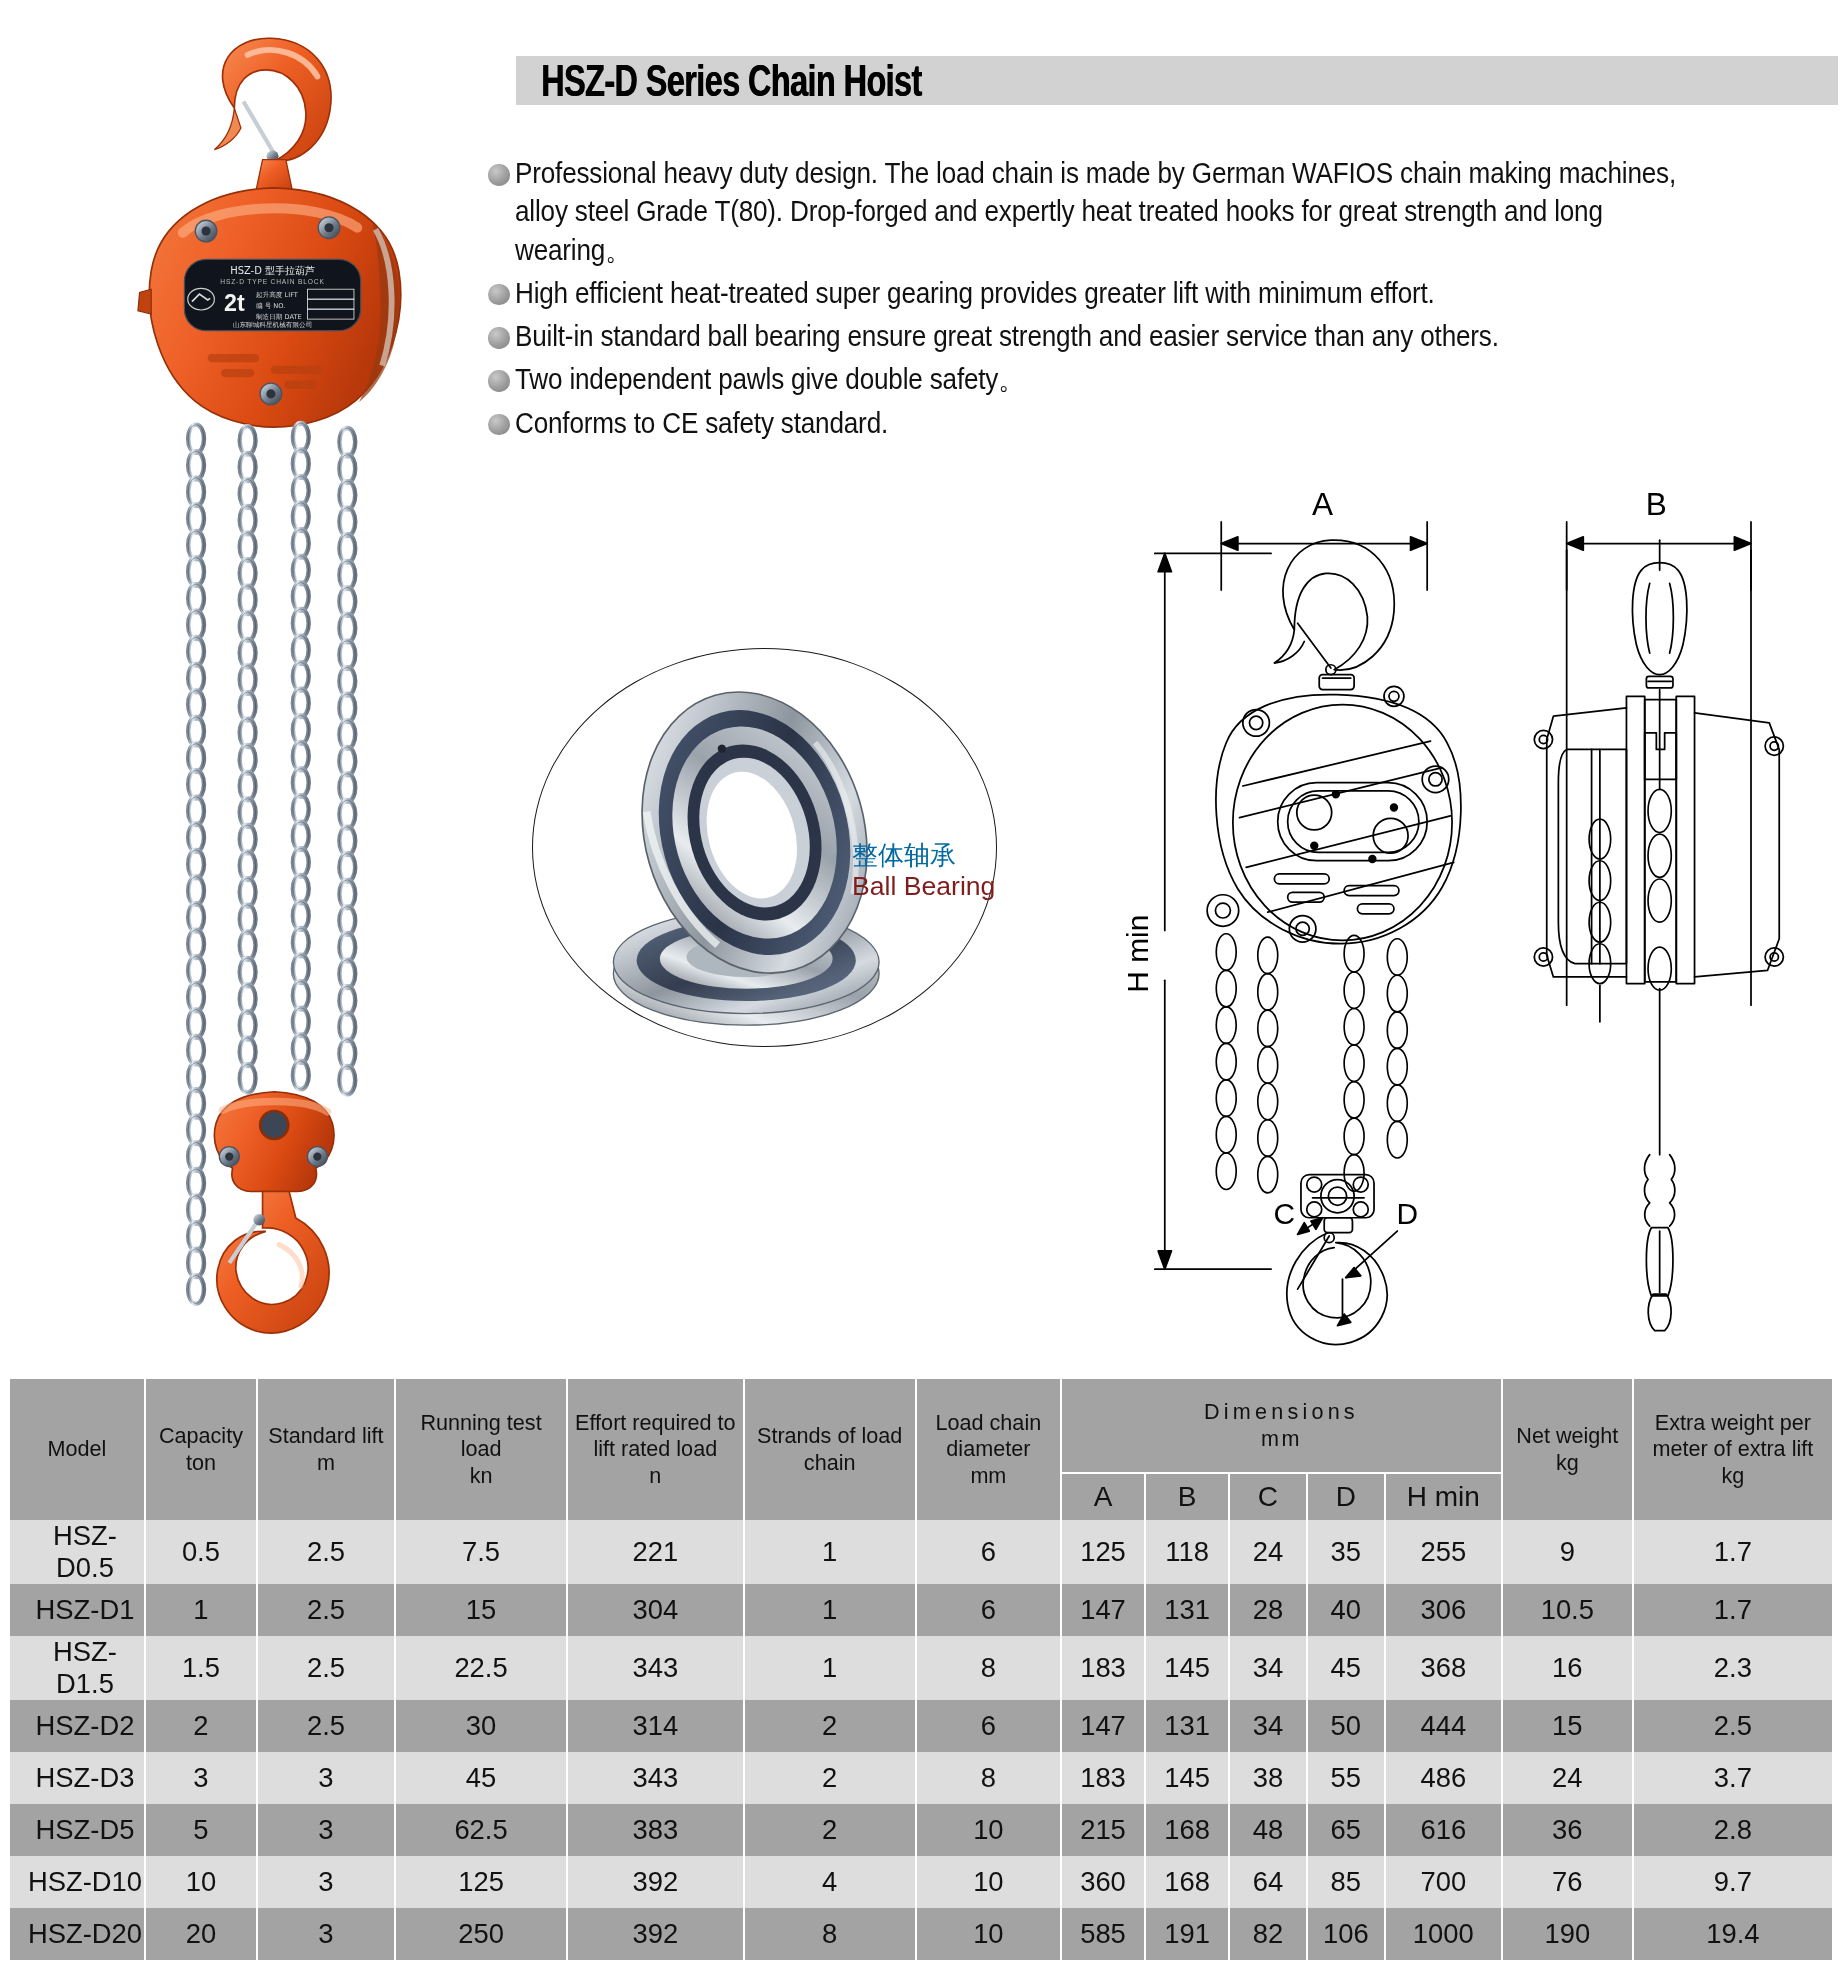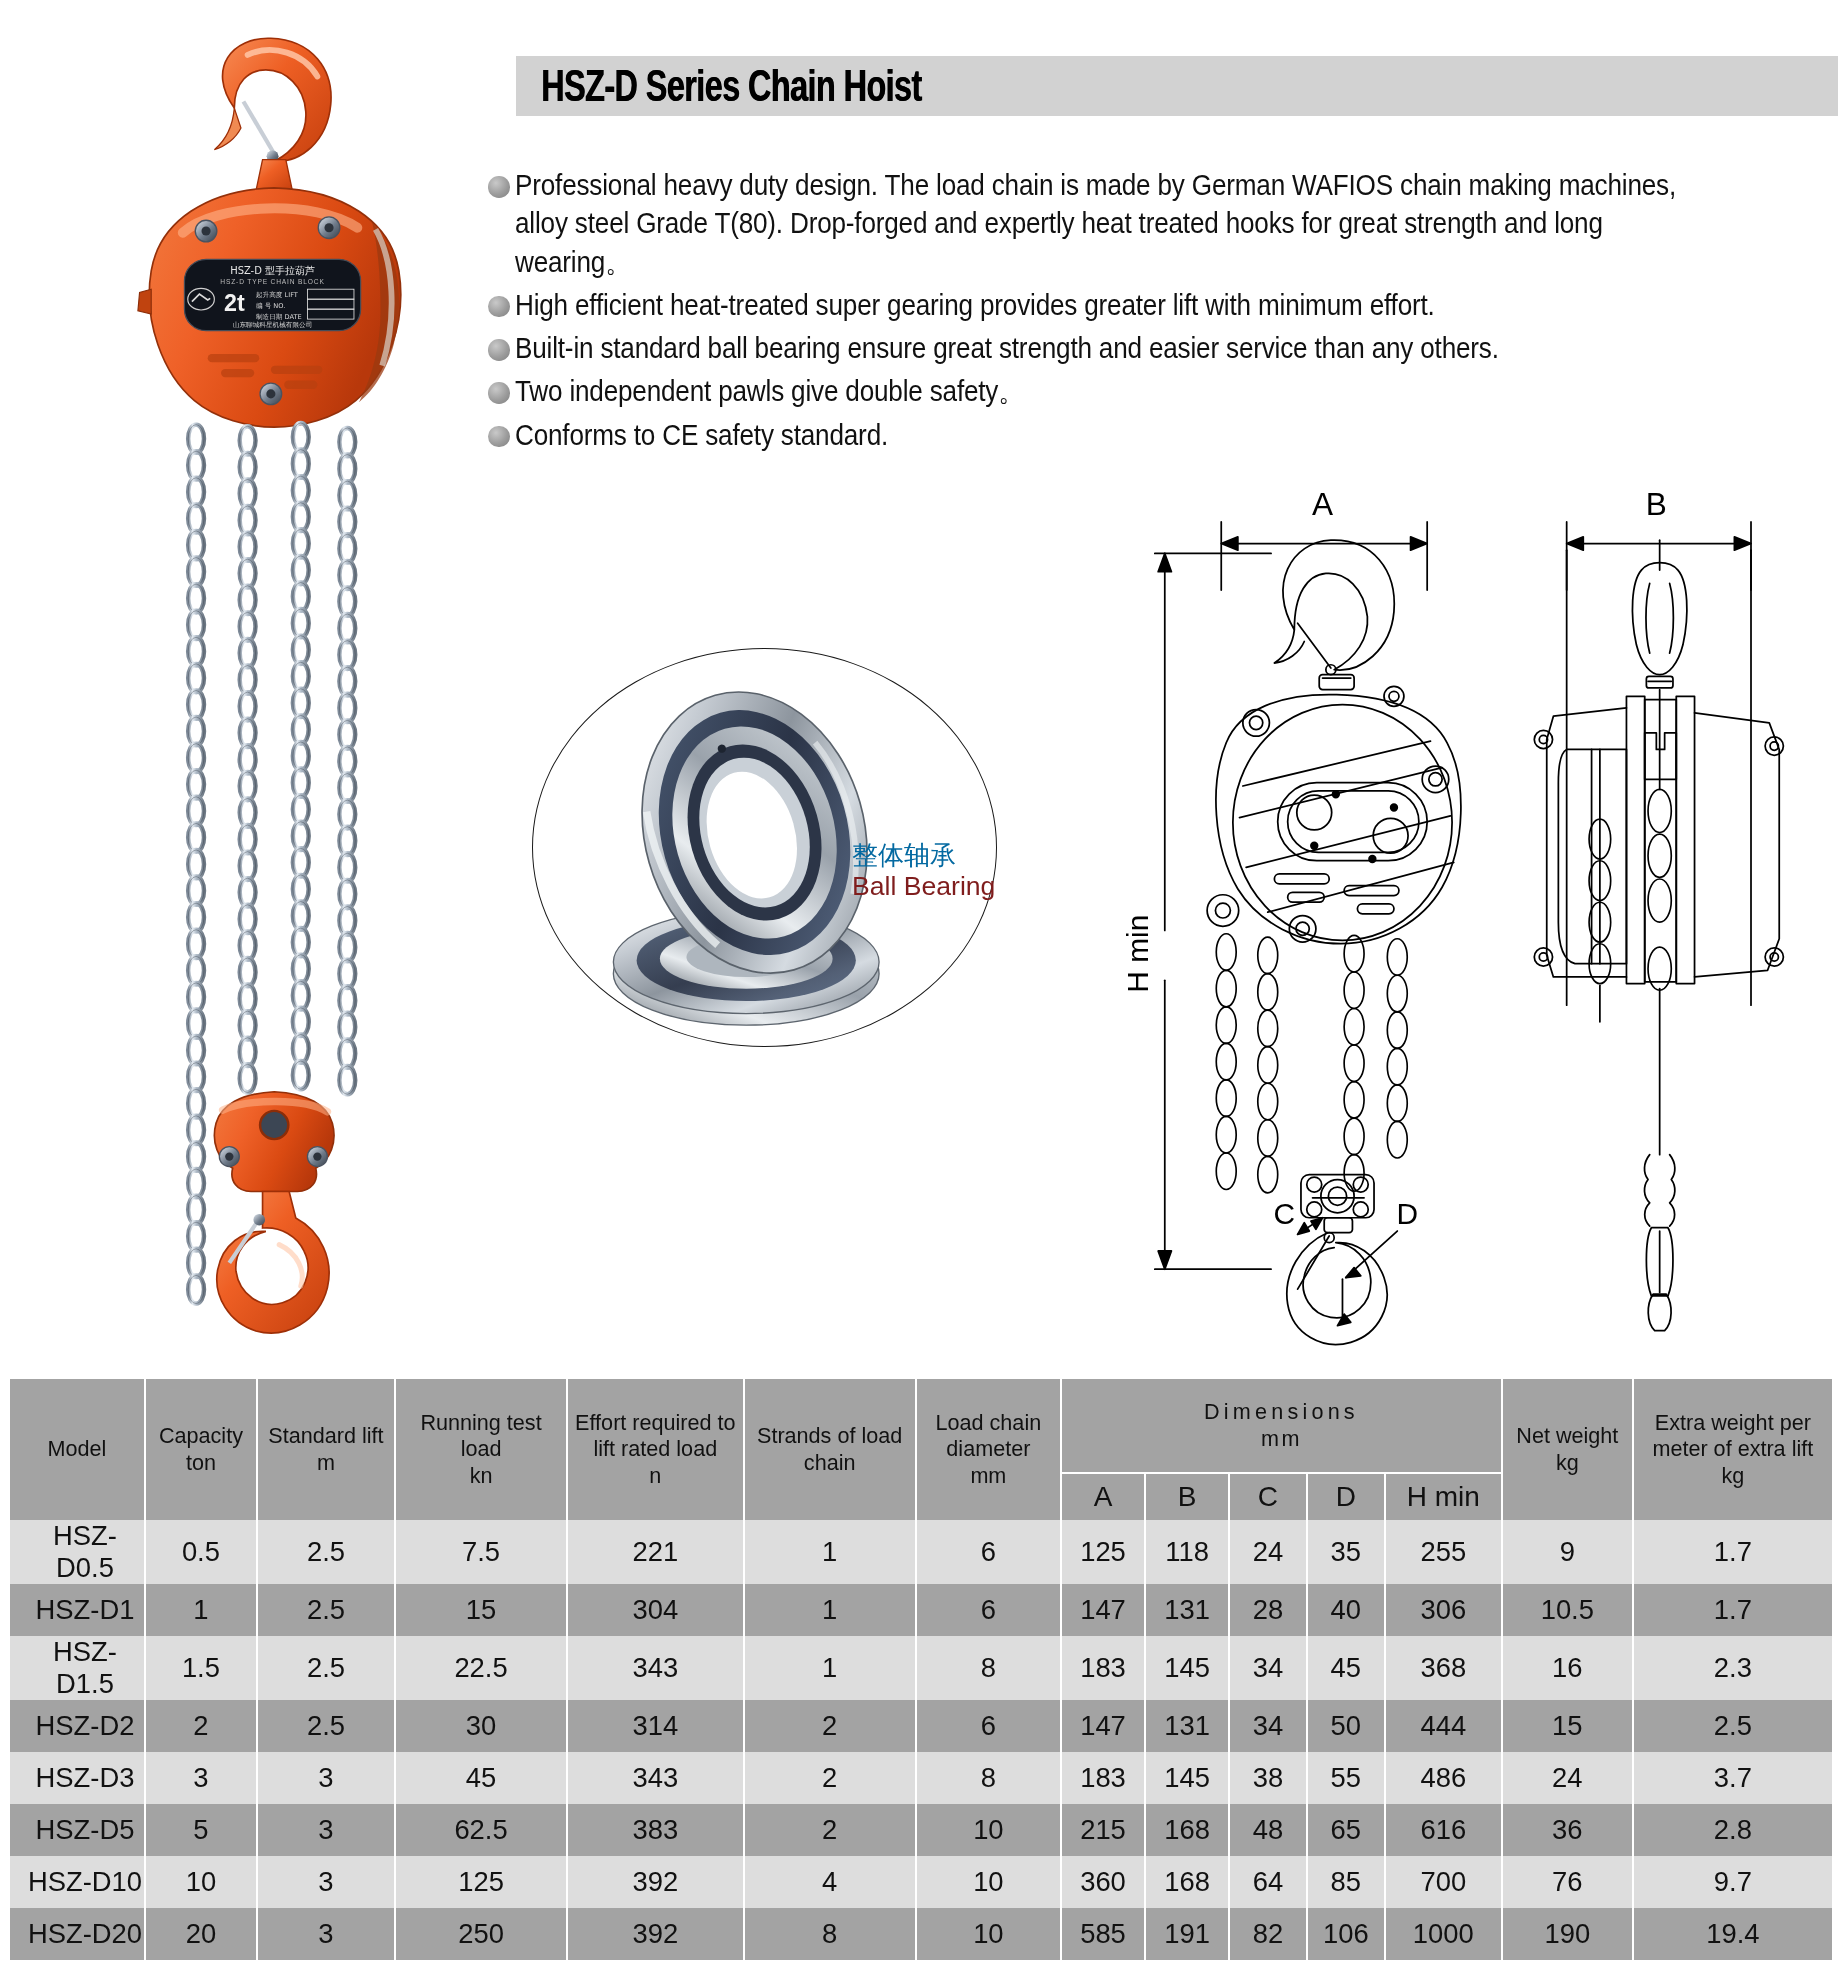--- a/index.html
+++ b/index.html
@@ -14,21 +14,21 @@
     position: relative;
     width: 1845px;
     height: 1988px;
     background: #ffffff;
   }
 
   
   #title-banner {
     position: absolute;
     left: 516px; top: 56px;
-    width: 1322px; height: 60px;
+    width: 1322px; height: 49px;
     background: #d2d2d2;
     display: flex; align-items: center;
   }
   #title-text {
     font-family: "Liberation Sans", sans-serif;
     font-weight: 700;
     font-size: 45px;
     letter-spacing: -0.8px;
     color: #000;
     transform: scaleX(0.72);
@@ -36,21 +36,20 @@
     white-space: nowrap;
     margin-left: 25px;
     text-shadow: 0.8px 0 0 #000;
   }
 
   
   #features {
     position: absolute;
     left: 488px; top: 154px;
     width: 1346px;
-    margin-top: 12px;
   }
   .feature-row {
     display: flex;
     align-items: flex-start;
     margin-bottom: 5px;
   }
   .bullet-dot {
     flex: 0 0 auto;
     width: 21.6px; height: 21.6px;
     border-radius: 50%;

